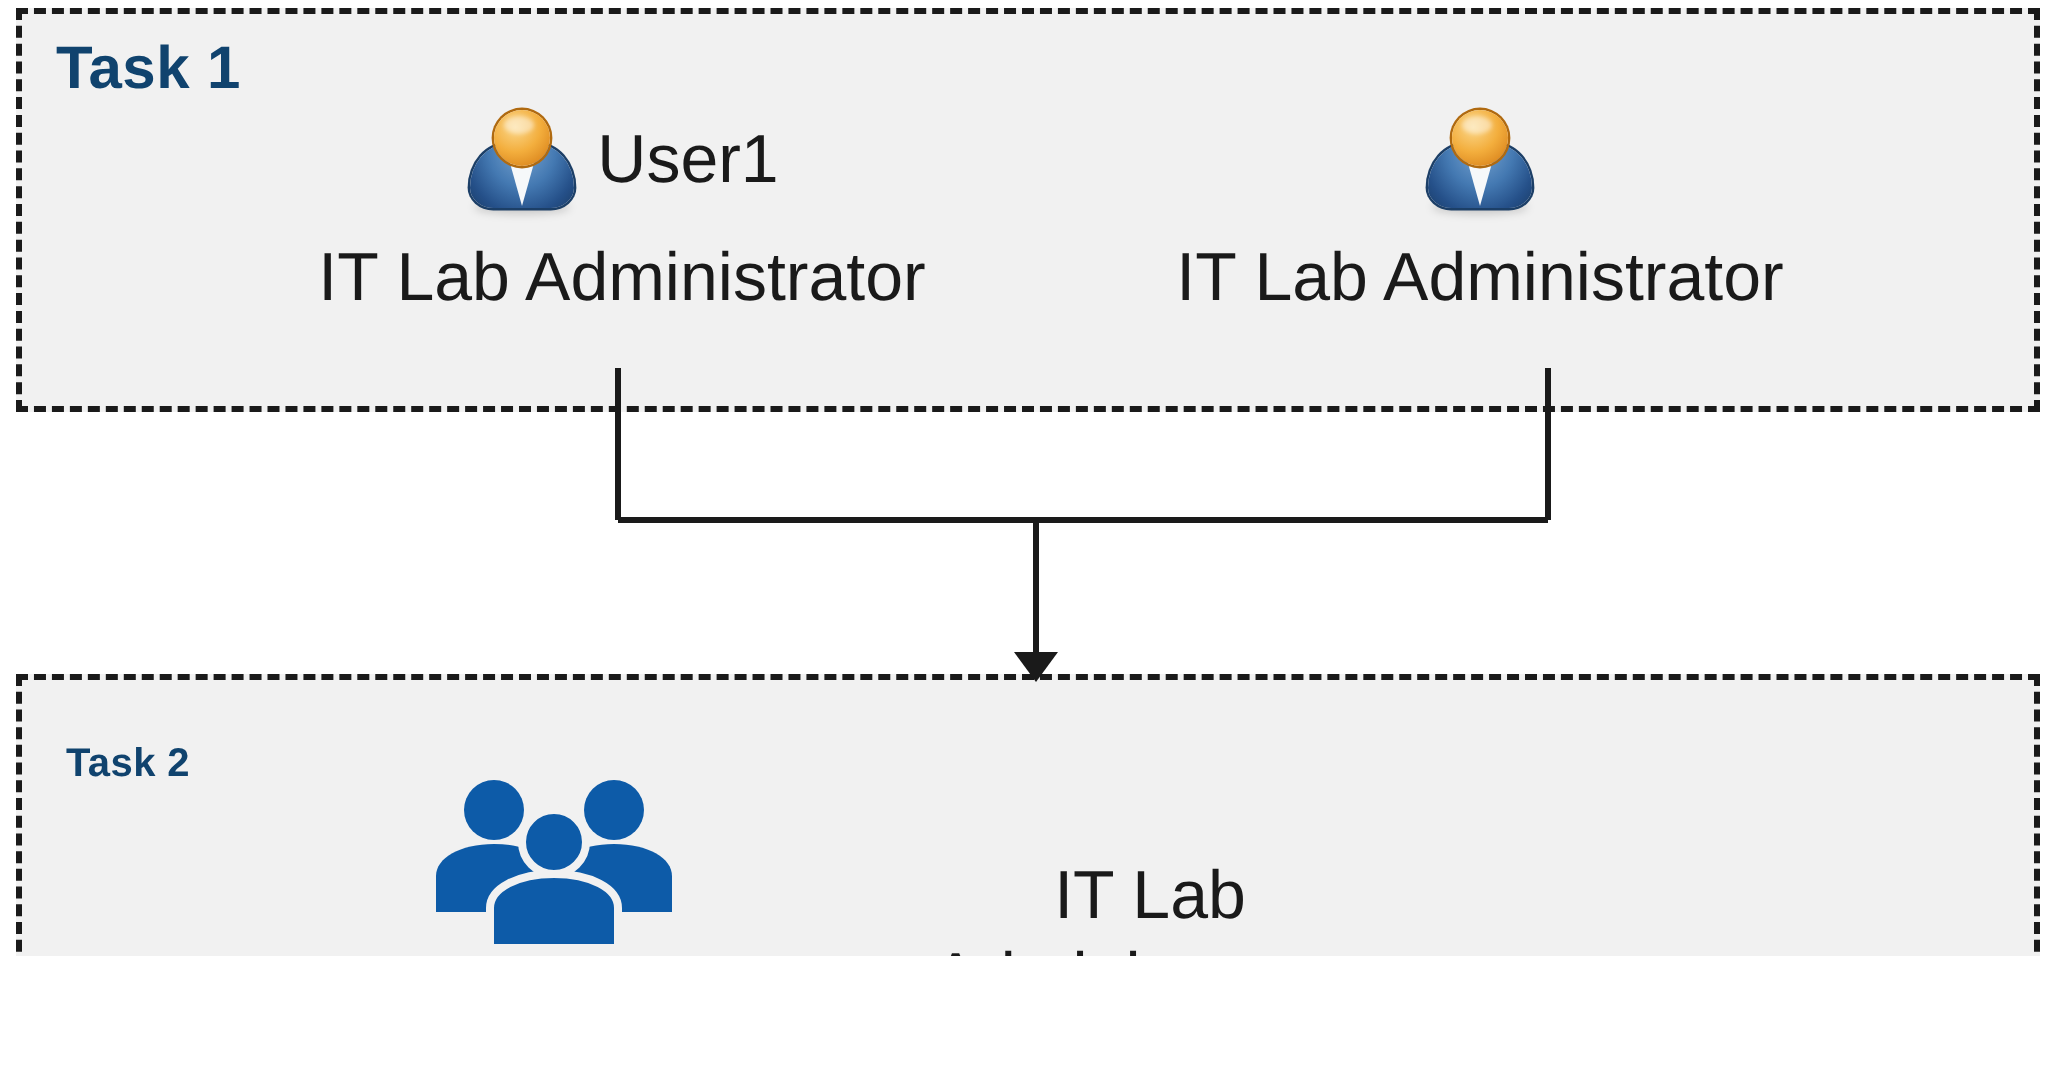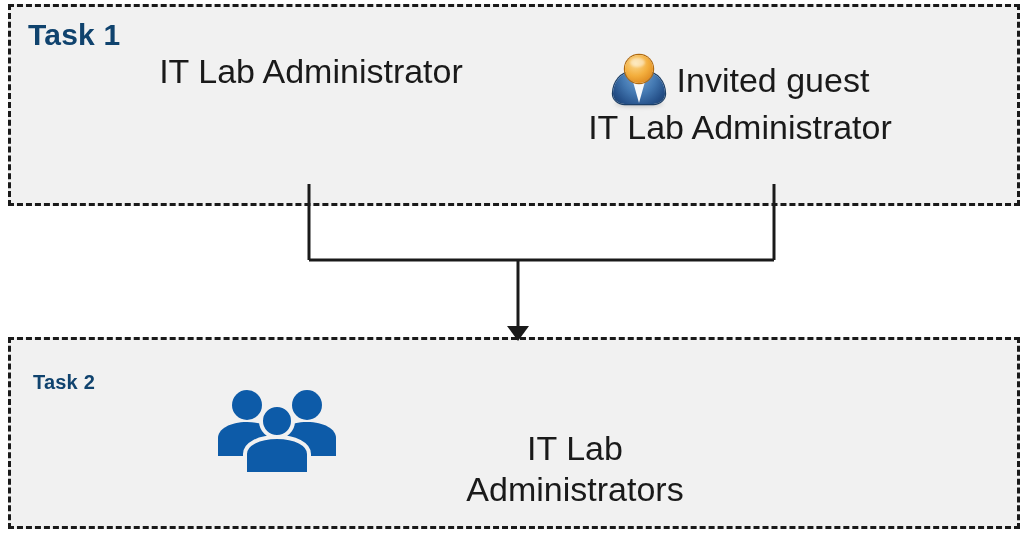--- a/index.html
+++ b/index.html
@@ -9,21 +9,21 @@
     background: #ffffff;
   }
   body {
     font-family: "Liberation Sans", sans-serif;
     -webkit-font-smoothing: antialiased;
   }
 
   #canvas {
     position: relative;
     width: 1028px;
-    height: 534px;
+    height: 478px;
     background: #ffffff;
     overflow: hidden;
   }
 
   
   .task-box {
     position: absolute;
     box-sizing: border-box;
     background: #F1F1F1;
     border: 3px dashed #1A1A1A;
@@ -60,21 +60,21 @@
   }
   .person-name {
     font-size: 34px;
     color: #1A1A1A;
     line-height: 1;
   }
   .person-role {
     font-size: 34px;
     color: #1A1A1A;
     line-height: 1.05;
-    margin-top: 2px;
+    margin-top: 14px;
   }
 
   
   .user-icon {
     position: relative;
     width: 56px;
     height: 52px;
     flex: 0 0 auto;
   }
   .user-icon .head {
@@ -158,32 +158,40 @@
 </style>
 </head>
 <body>
 
 <div id="canvas">
 
   <div class="task-box" id="task1-box"></div>
   <div class="task-label" id="task1-label">Task 1</div>
 
   <div class="person-group" id="person-user1">
+    <div class="person-row">
+      <span class="user-icon">
+        <span class="shadow"></span>
+        <span class="body"></span>
+        <span class="collar"></span>
+        <span class="head"></span>
+      </span>
+      <span class="person-name">User1</span>
+    </div>
     <div class="person-role">IT Lab Administrator</div>
   </div>
 
   <div class="person-group" id="person-guest">
     <div class="person-row">
       <span class="user-icon">
         <span class="shadow"></span>
         <span class="body"></span>
         <span class="collar"></span>
         <span class="head"></span>
       </span>
-      <span class="person-name">Invited guest</span>
     </div>
     <div class="person-role">IT Lab Administrator</div>
   </div>
 
   <div class="task-box" id="task2-box"></div>
   <div class="task-label" id="task2-label">Task 2</div>
 
   <div id="group-icon">
     <svg viewBox="0 0 122 86" width="122" height="86" aria-hidden="true">
       <g fill="#0D5BA8">

